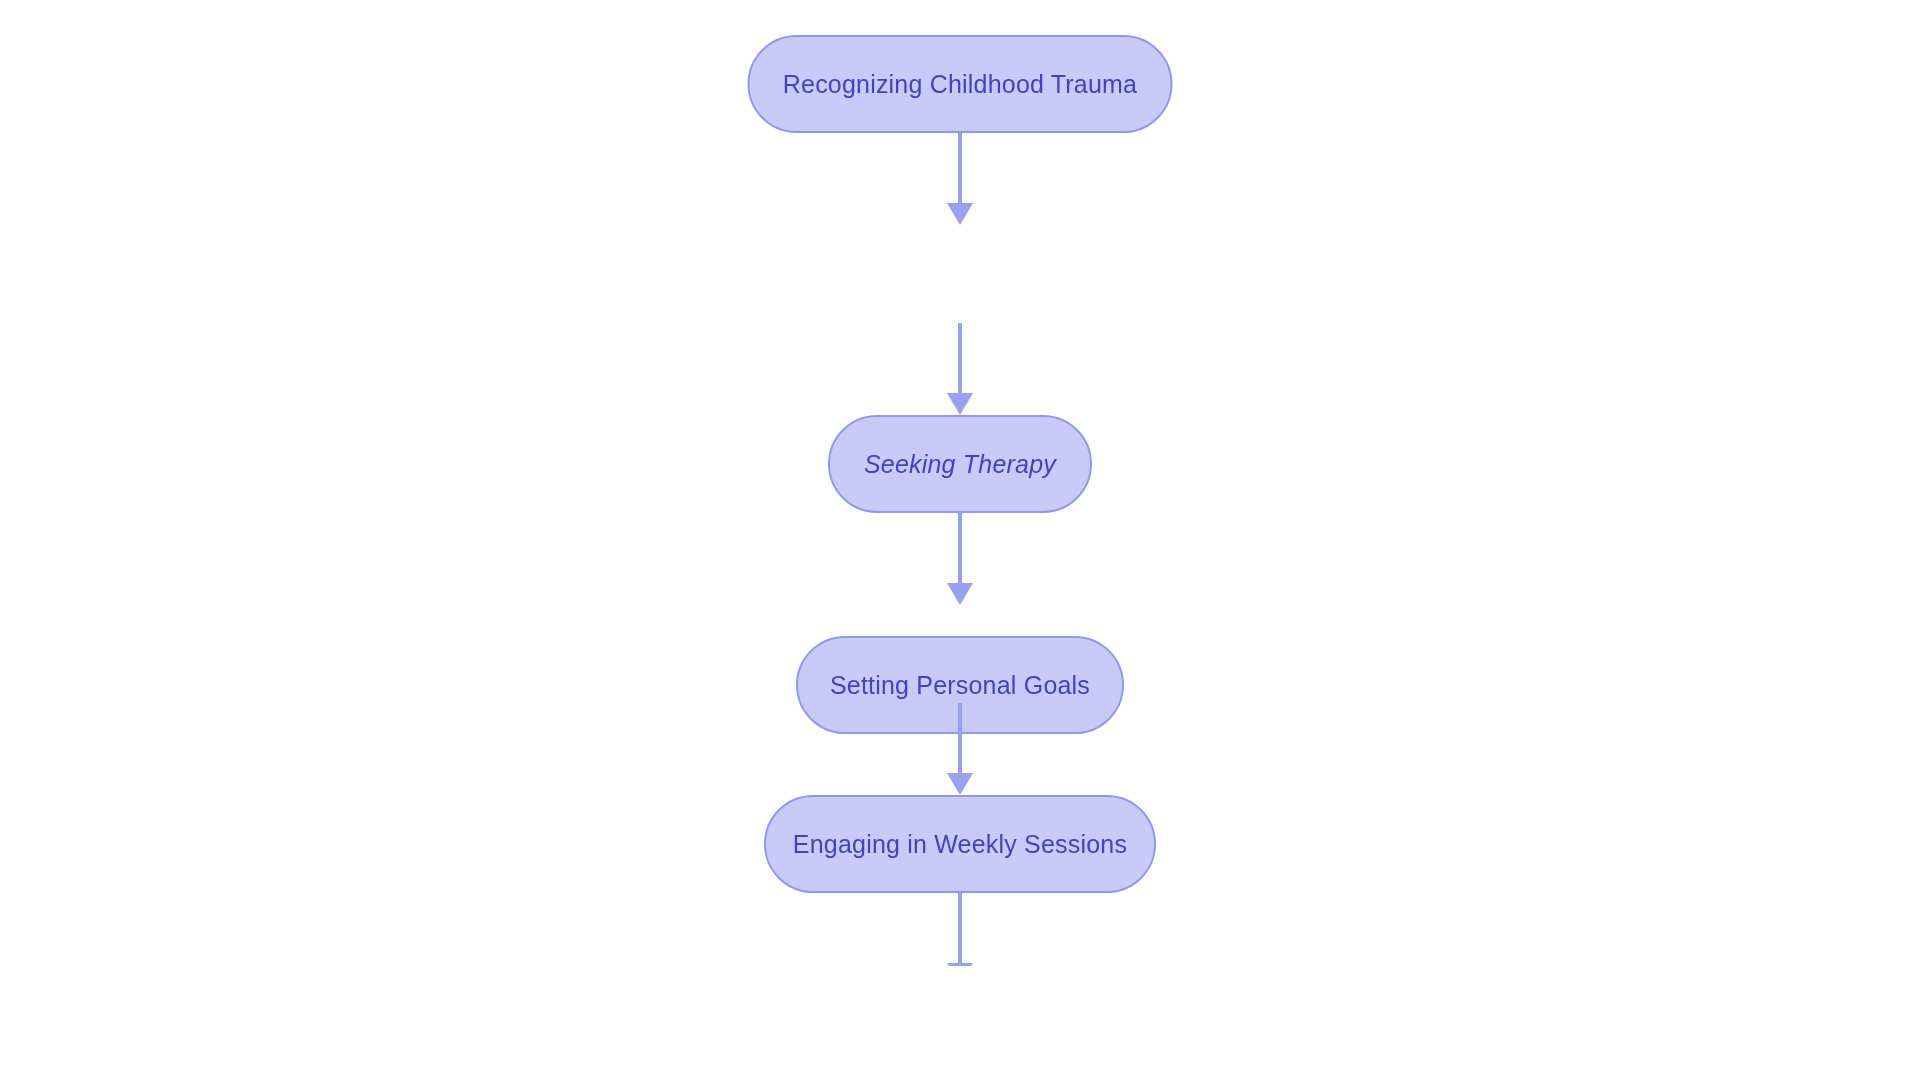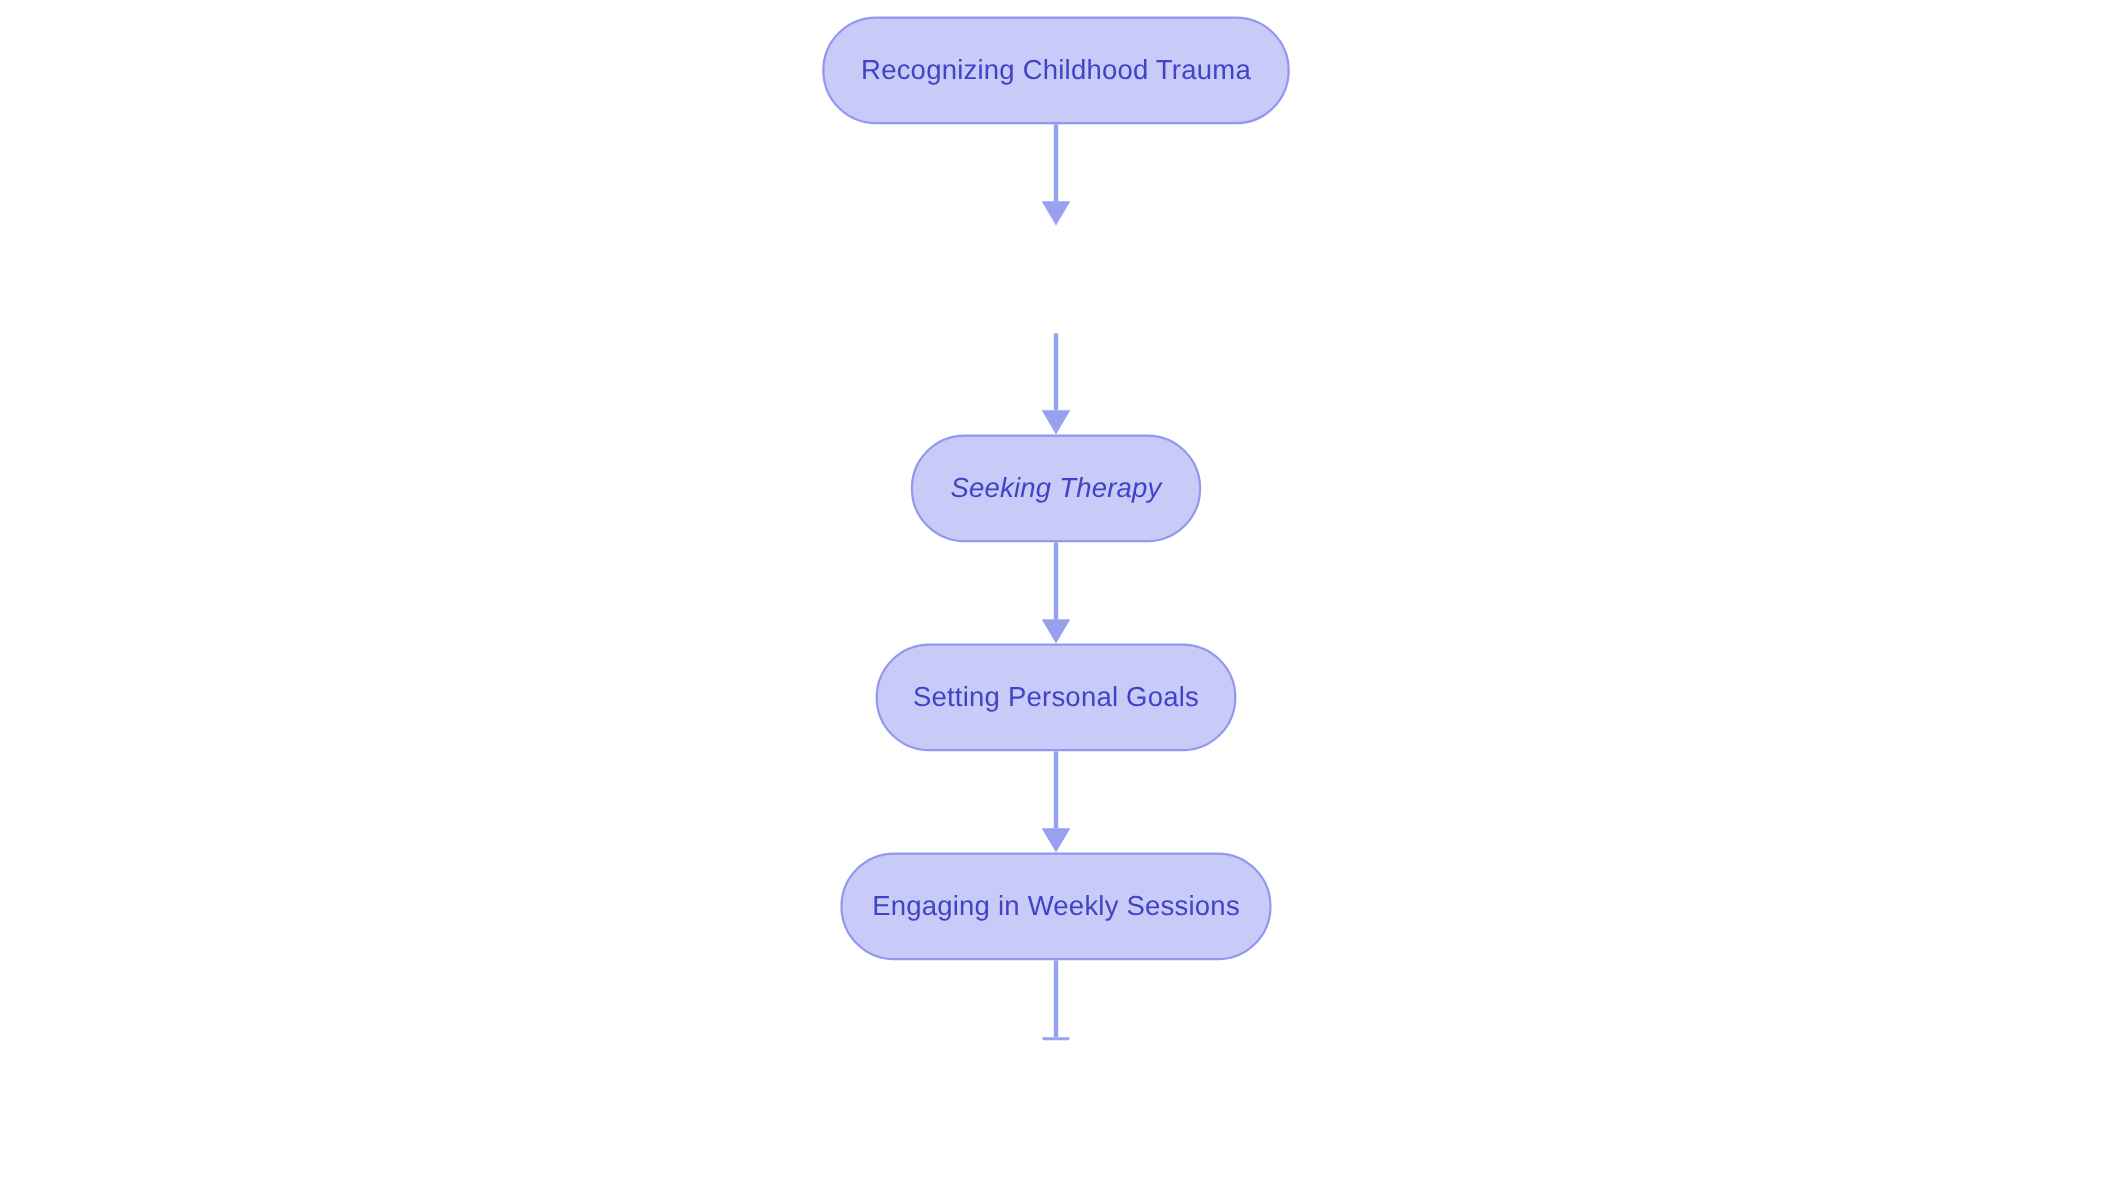--- a/index.html
+++ b/index.html
@@ -11,20 +11,21 @@
   }
   * { margin: 0; padding: 0; box-sizing: border-box; }
   html, body { background: var(--background); }
   .canvas {
     position: relative;
     width: 1920px;
     height: 946px;
     background: var(--background);
     font-family: "Liberation Sans", sans-serif;
     overflow: hidden;
+    margin-top: 20px;
   }
   .node {
     position: absolute;
     left: 50%;
     transform: translateX(-50%);
     height: 98px;
     background: var(--node-fill);
     border: 2px solid var(--node-border);
     border-radius: 50px;
     display: flex;
@@ -82,21 +83,21 @@
 
   <div class="node" style="top:395px; width:264px;font-style:italic;">
     <span class="node-label">Seeking Therapy</span>
   </div>
 
   <div class="connector" style="top:493px;">
     <div class="arrow-stem"></div>
     <div class="arrow-head"></div>
   </div>
 
-  <div class="node" style="top:585px; width:328px;text-align:right;">
+  <div class="node" style="top:616px; width:328px;text-align:right;">
     <span class="node-label">Setting Personal Goals</span>
   </div>
 
   <div class="connector" style="top:683px;">
     <div class="arrow-stem"></div>
     <div class="arrow-head"></div>
   </div>
 
   <div class="node" style="top:775px; width:392px;text-align:right;">
     <span class="node-label">Engaging in Weekly Sessions</span>

